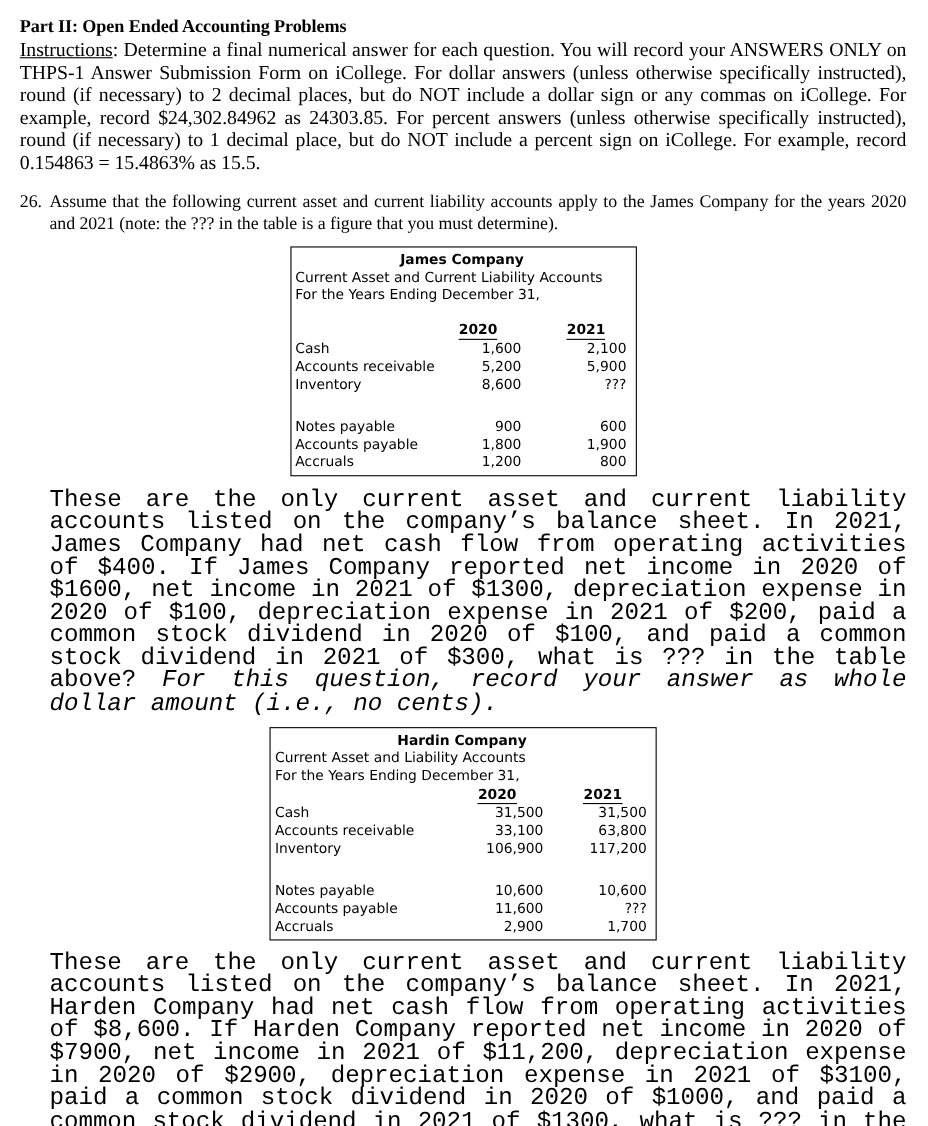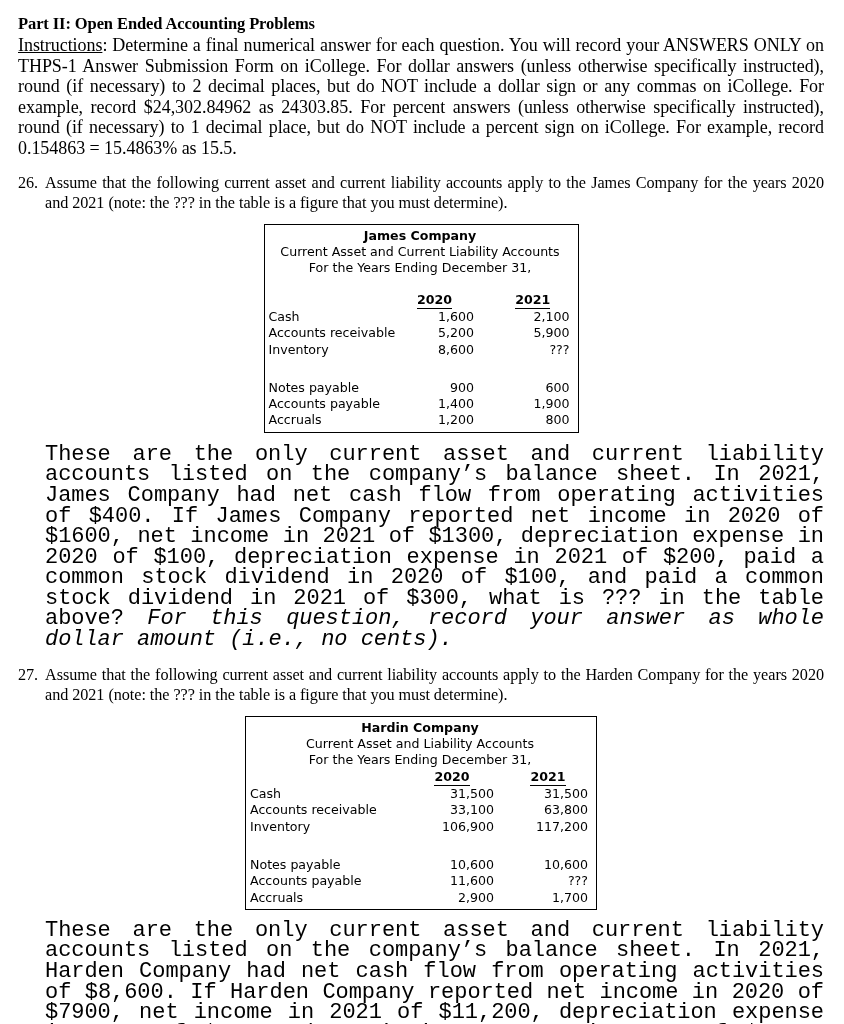--- a/index.html
+++ b/index.html
@@ -92,21 +92,20 @@
     vertical-align: bottom;
     white-space: nowrap;
     margin-left: 20px;
   }
   .t-title {
     text-align: center;
     font-weight: bold;
     padding-bottom: 0px !important;
   }
   .t-sub {
-    text-align: center;
   }
   .c-label {
     text-align: left;
   }
   .c-num {
     text-align: right;
   }
   #table-james .c-num { width: 84px; padding-right: 22px !important; }
   #table-james .c-num.last { width: 78px; padding-right: 2px !important; }
   #table-hardin .c-num { width: 84px; padding-right: 14px !important; }
@@ -194,39 +193,35 @@
           <tr class="gap-row">
               <td colspan="3"></td>
             </tr>
           <tr>
             <td class="c-label">Notes payable</td>
             <td class="c-num">900</td>
             <td class="c-num last">600</td>
           </tr>
           <tr>
             <td class="c-label">Accounts payable</td>
-            <td class="c-num">1,400</td>
+            <td class="c-num">1,800</td>
             <td class="c-num last">1,900</td>
           </tr>
           <tr>
             <td class="c-label">Accruals</td>
             <td class="c-num">1,200</td>
             <td class="c-num last">800</td>
           </tr>
         </tbody>
       </table>
     </div>
   </div>
 
   <p class="para"><span>These are the only current asset and current liability accounts listed on the company’s balance sheet. In 2021, James Company had net cash flow from operating activities of $400. If James Company reported net income in 2020 of $1600, net income in 2021 of $1300, depreciation expense in 2020 of $100, depreciation expense in 2021 of $200, paid a common stock dividend in 2020 of $100, and paid a common stock dividend in 2021 of $300, what is ??? in the table above? </span><em>For this question, record your answer as whole dollar amount (i.e., no cents).</em></p>
 
-  <div class="question">
-    <div class="q-num">27.</div>
-    <div class="q-body">Assume that the following current asset and current liability accounts apply to the Harden Company for the years 2020 and 2021 (note: the ??? in the table is a figure that you must determine).</div>
-  </div>
 
   <div class="tbl-wrap">
     <div class="acct-table" id="table-hardin">
       <table>
         <tbody>
           <tr>
             <td class="t-title" colspan="3">Hardin Company</td>
           </tr>
           <tr>
             <td class="t-sub" colspan="3">Current Asset and Liability Accounts</td>

